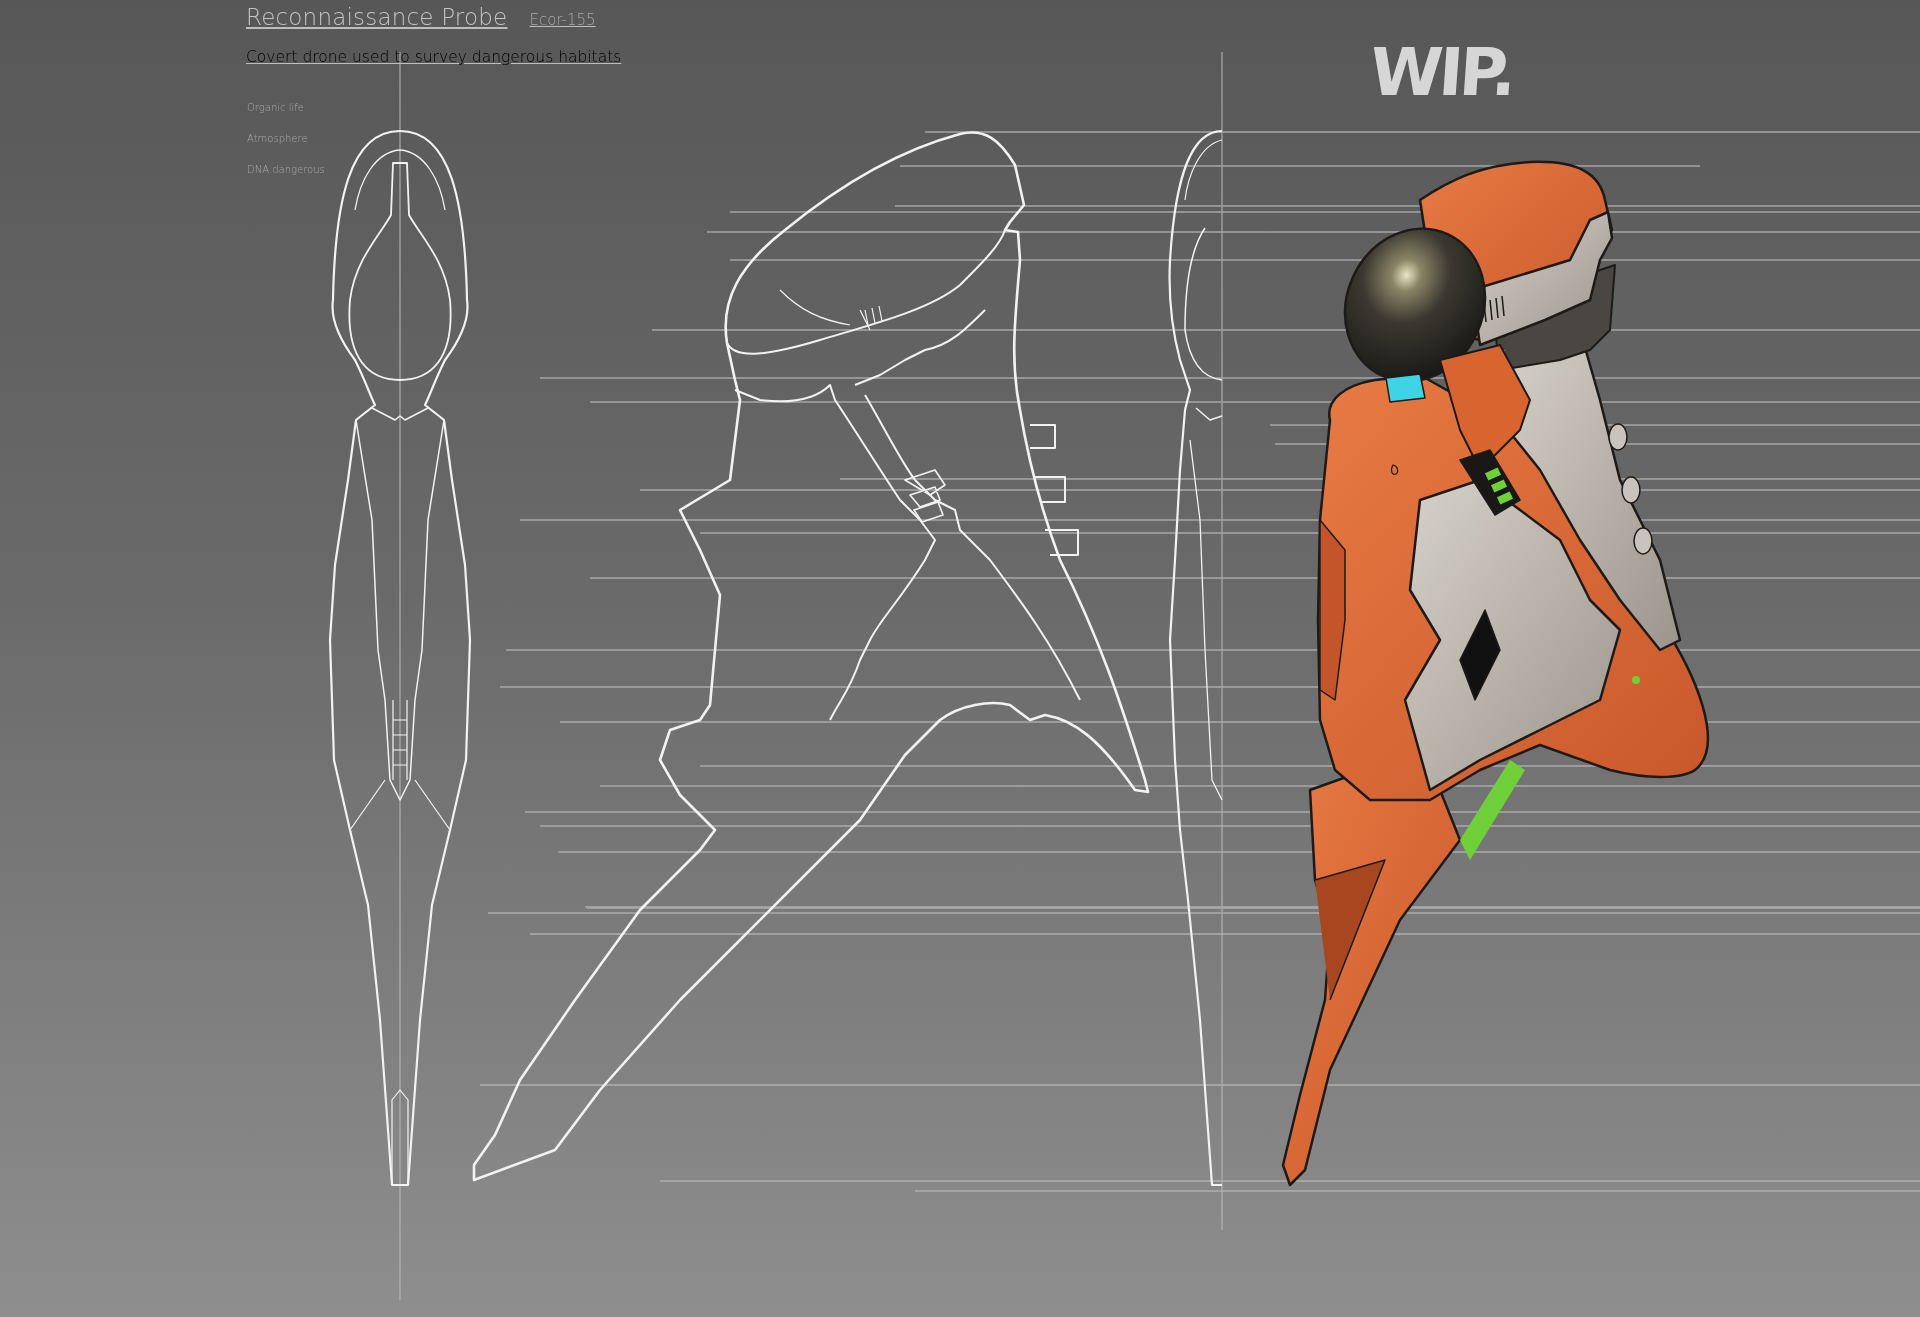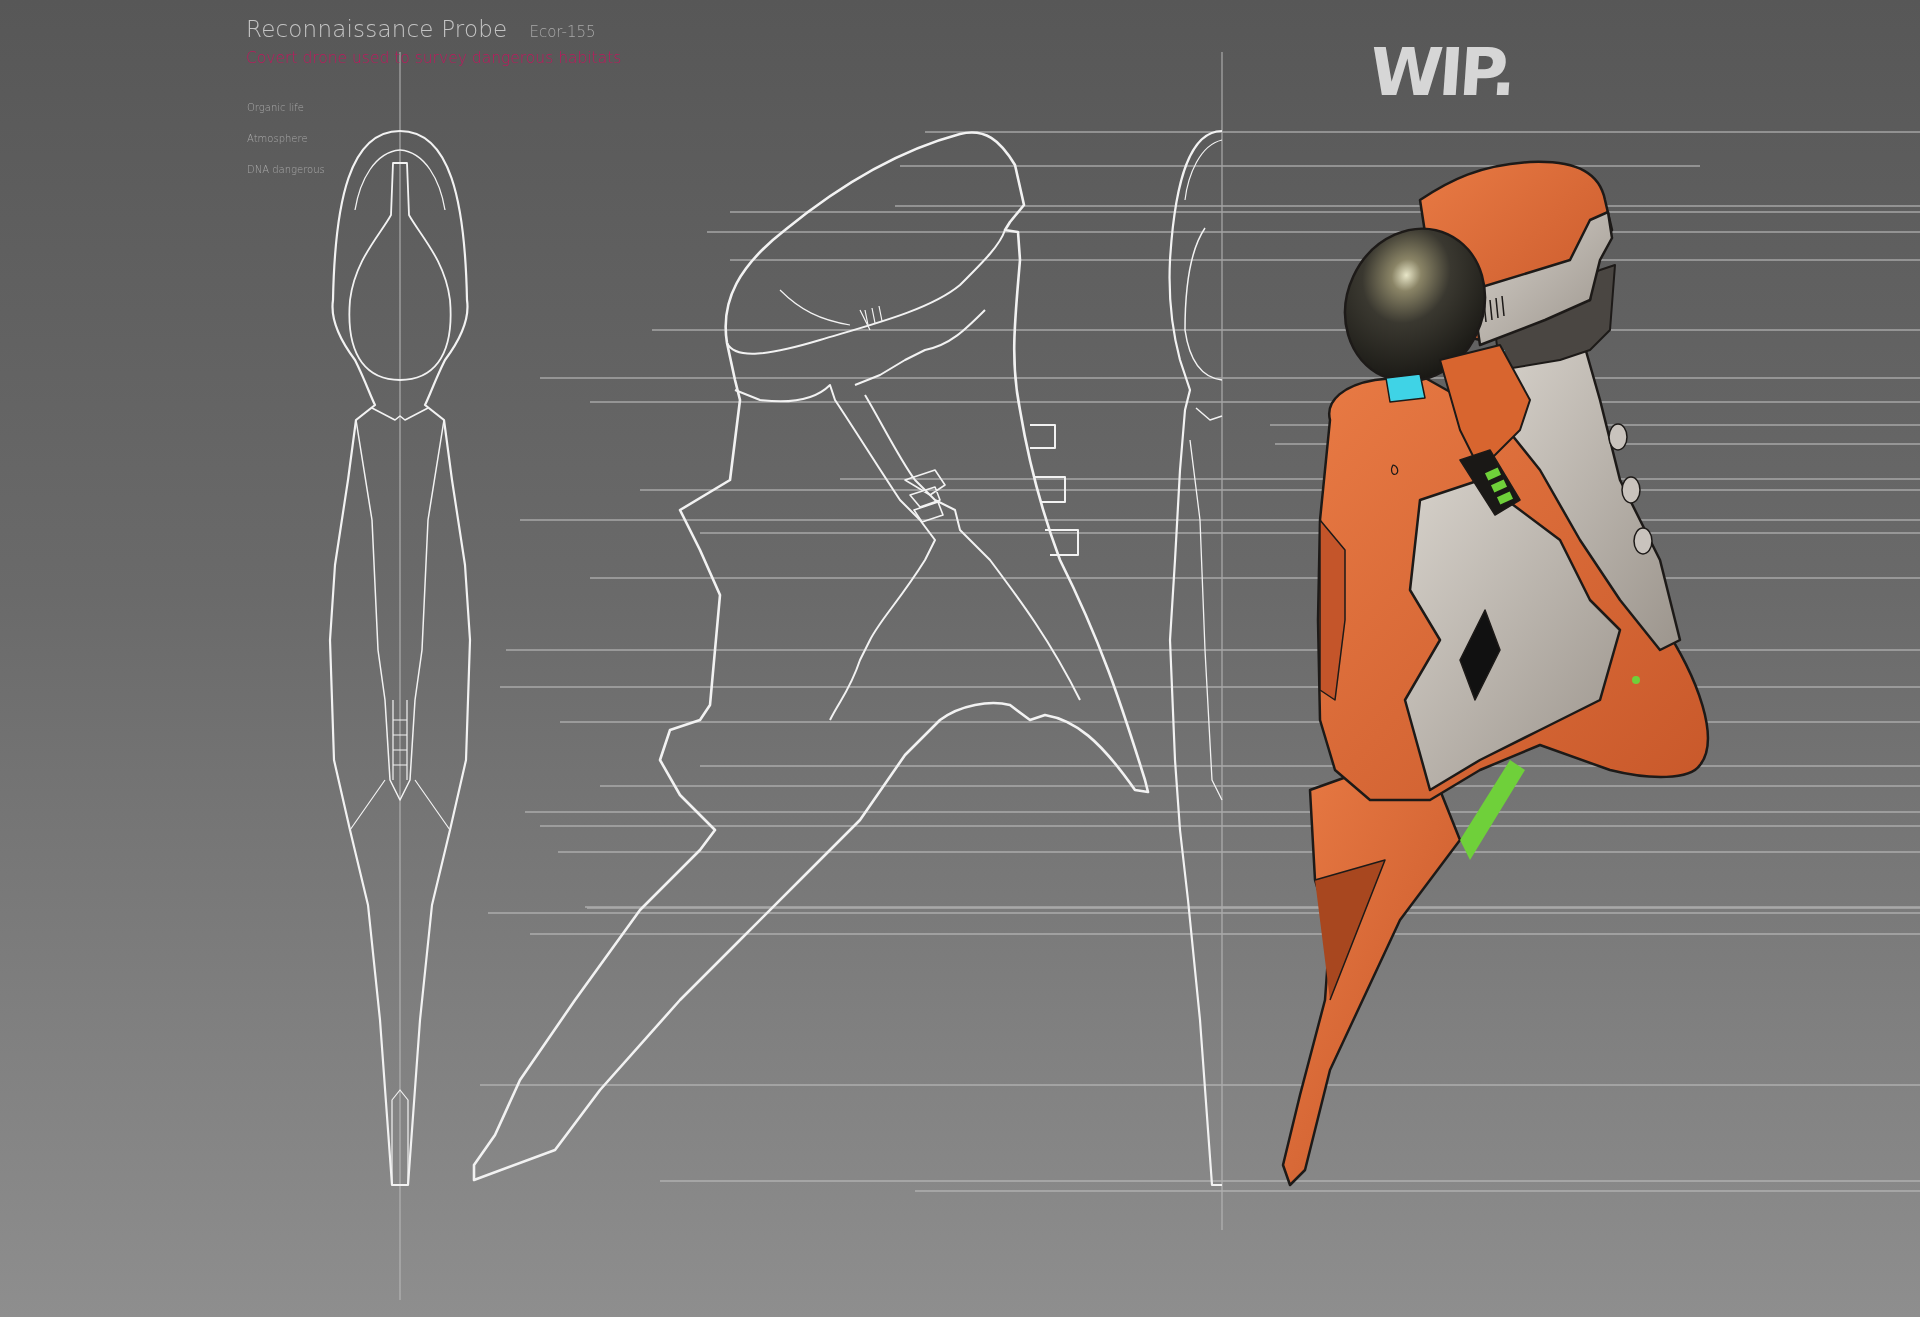--- a/index.html
+++ b/index.html
@@ -2,25 +2,25 @@
 <html><head>
 <meta charset="utf-8">
 <style>
   html, body { margin: 0; padding: 0; }
   body {
     width: 1920px; height: 1317px; overflow: hidden; position: relative;
     background: linear-gradient(to bottom, #575757 0%, #6a6a6a 45%, #8e8e8e 100%);
     font-family: "DejaVu Sans", "Liberation Sans", sans-serif;
   }
   .canvas { position: absolute; left: 0; top: 0; width: 1920px; height: 1317px; }
-  .title-block { position: absolute; left: 246px; top: 16px; color: #bdbdbd; }
+  .title-block { position: absolute; left: 246px; top: 4px; color: #bdbdbd; text-decoration: underline; }
   .title-row { display: flex; align-items: baseline; gap: 22px; }
   .title { font-size: 23px; font-weight: 200; letter-spacing: 0.2px; color: #c4c4c4; }
   .code { font-size: 15px; font-weight: 200; color: #a9a9a9; }
-  .subtitle { font-size: 15.5px; font-weight: 200; color: #be185d; margin-top: 7px; }
+  .subtitle { font-size: 15.5px; font-weight: 200; color: #000000; margin-top: 18px; }
   .features { position: absolute; left: 247px; top: 102px; }
   .feature { font-size: 10px; color: #a8a8a8; height: 31px; font-weight: 200; }
   .wip {
     position: absolute; left: 1370px; top: 34px;
     font-family: "DejaVu Sans", sans-serif; font-size: 66px; font-weight: 700;
     color: #d6d6d6; letter-spacing: -4px; transform: skewX(-4deg);
   }
 </style>
 </head>
 <body>

